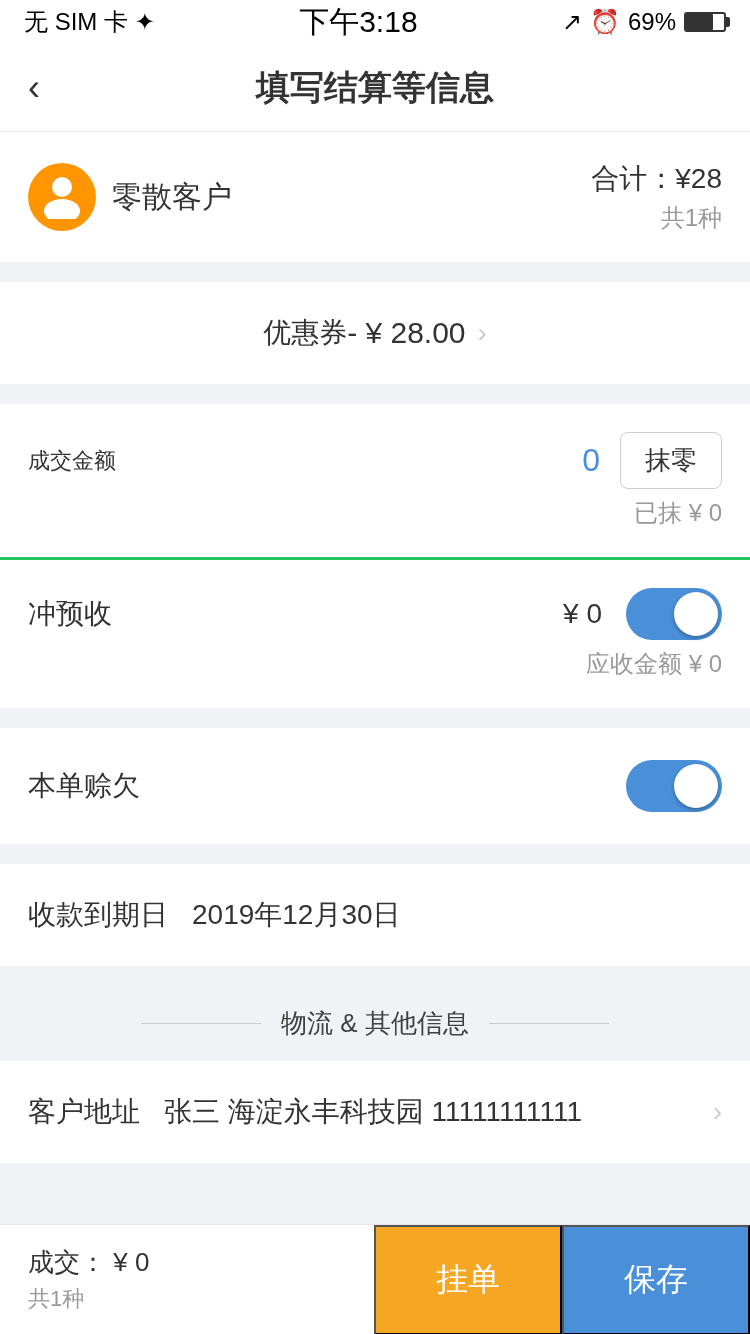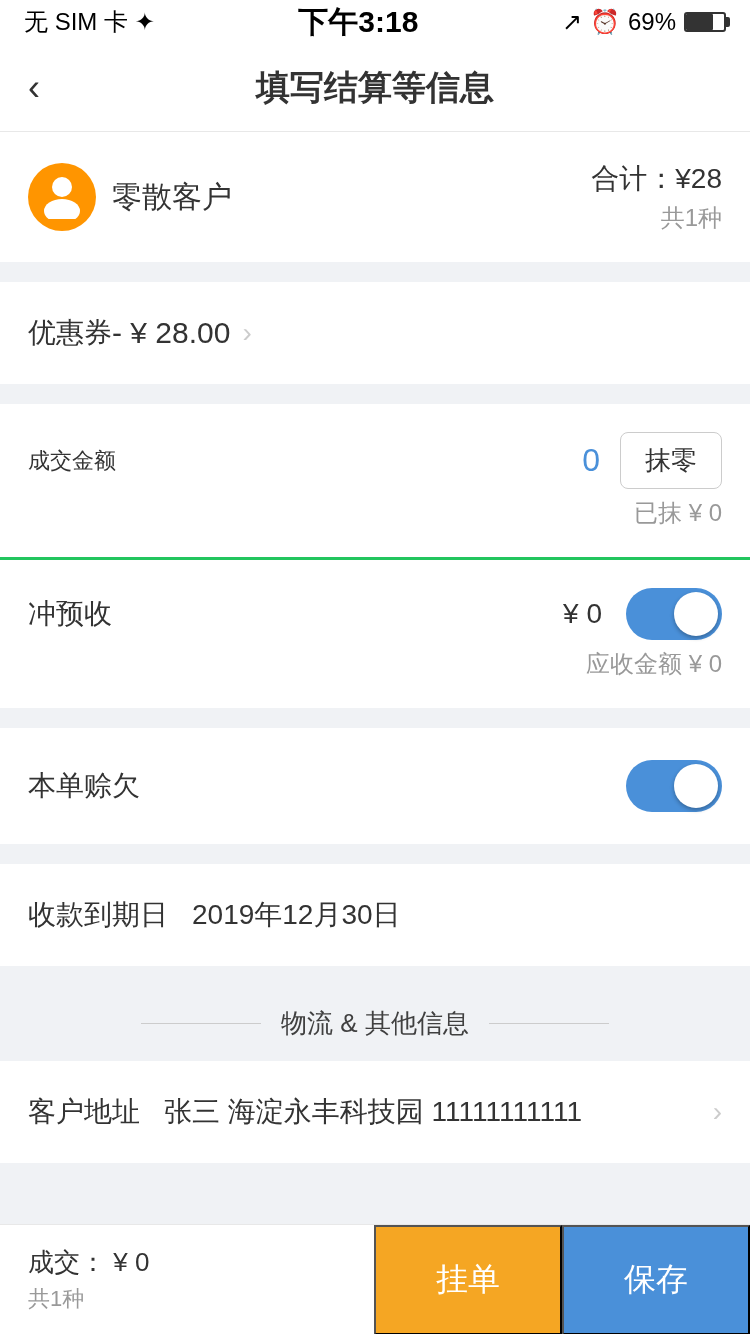--- a/index.html
+++ b/index.html
@@ -18,21 +18,21 @@
       background: #fff;
       height: 44px;
       display: flex;
       align-items: center;
       justify-content: space-between;
       padding: 0 24px;
       font-size: 24px;
       font-weight: 500;
     }
     .status-left { display: flex; align-items: center; gap: 10px; }
-    .status-center { font-size: 30px; font-weight: 700; }
+    .status-center { font-size: 30px; font-weight: 400; }
     .status-right { display: flex; align-items: center; gap: 8px; font-size: 24px; }
     .battery-icon {
       display: inline-block;
       width: 42px; height: 20px;
       border: 2px solid #333;
       border-radius: 3px;
       position: relative;
       vertical-align: middle;
     }
     .battery-icon::after {
@@ -127,21 +127,21 @@
       margin-top: 4px;
     }
 
     
     .coupon-section {
       background: #fff;
       margin-bottom: 20px;
       padding: 32px 28px;
       display: flex;
       align-items: center;
-      justify-content: flex-start;
+      justify-content: center;
     }
     .coupon-label {
       font-size: 28px;
       color: #333;
     }
     .coupon-right {
       display: flex;
       align-items: center;
       gap: 12px;
     }

